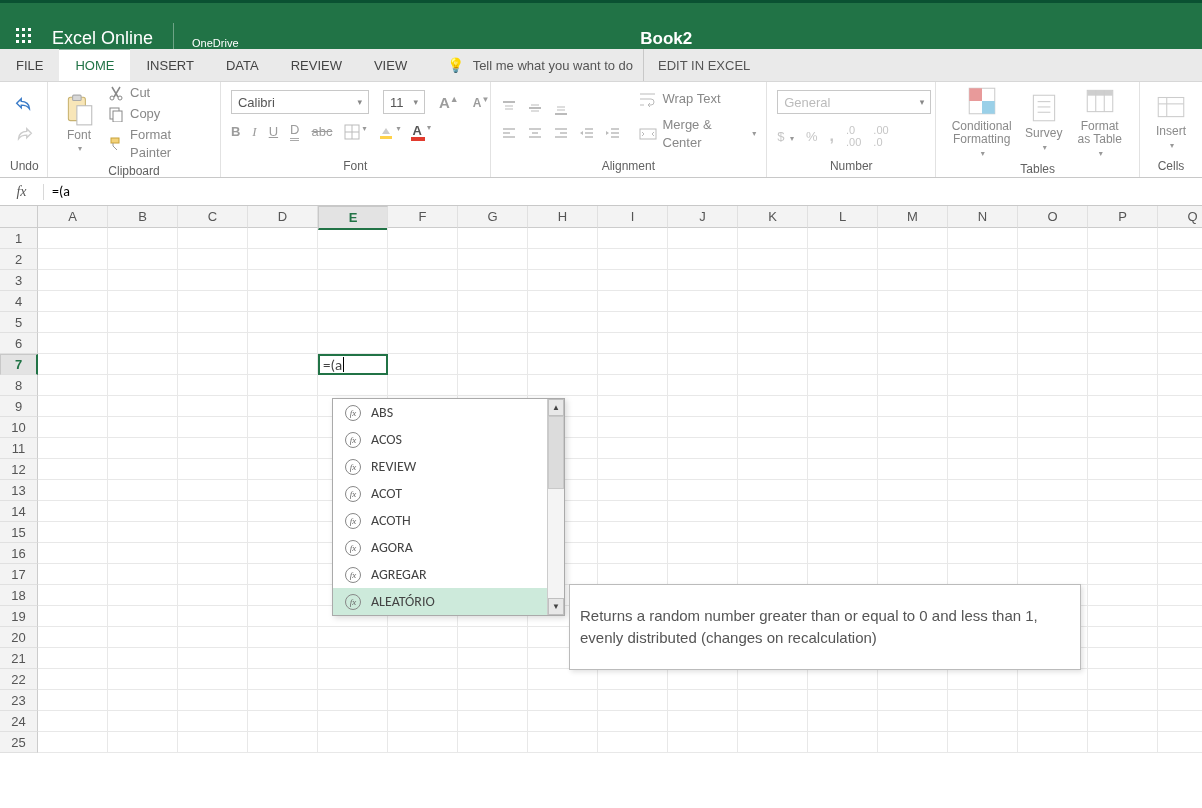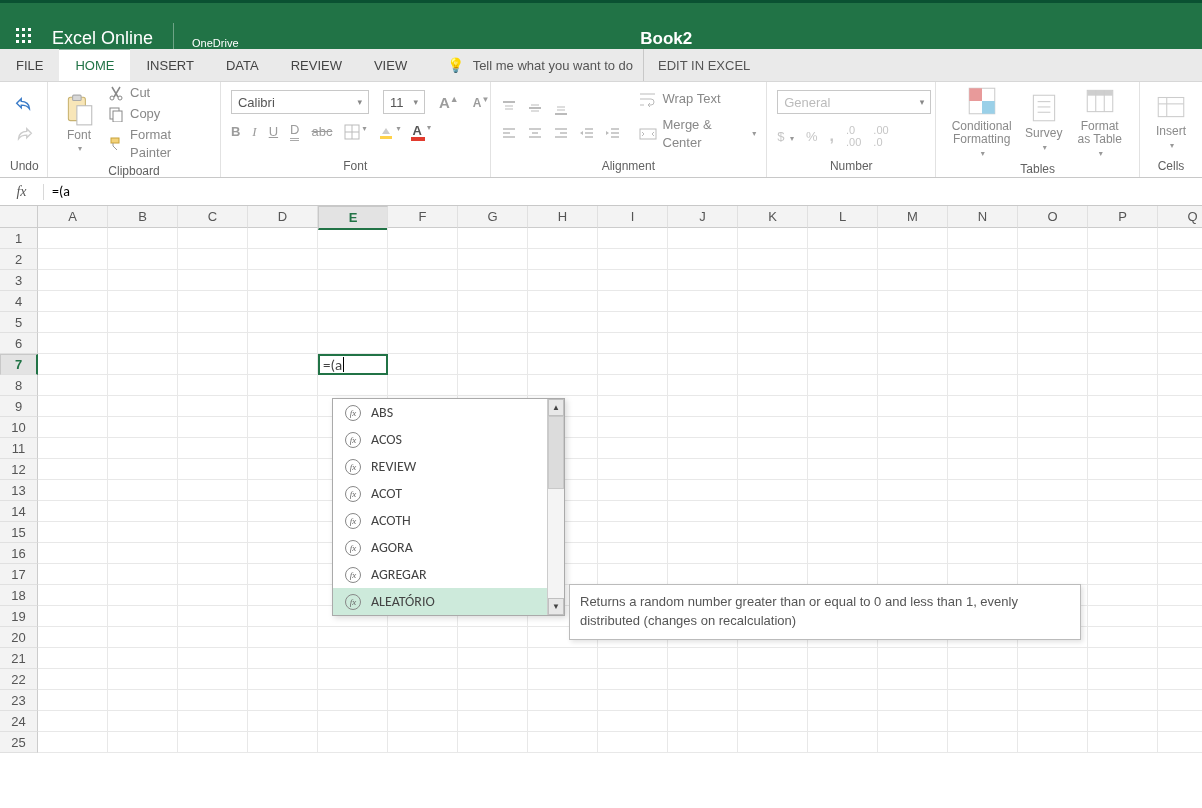--- a/index.html
+++ b/index.html
@@ -59,21 +59,21 @@
   
   .acmenu{position:absolute;background:#fff;border:1px solid #aaa;box-shadow:2px 2px 6px rgba(0,0,0,.15);display:flex}
   .aclist{width:214px}
   .acitem{display:flex;align-items:center;gap:10px;padding:5px 12px;font-size:14px;color:#444;cursor:pointer;font-family:Calibri,Arial,sans-serif}
   .acitem.highlight{background:#cdeadb}
   .acicon{width:16px;height:16px;border:1px solid #888;border-radius:50%;display:flex;align-items:center;justify-content:center;font-size:9px;font-style:italic;color:#666;font-family:serif;flex:none}
   .acscroll{width:17px;border-left:1px solid #ccc;background:#f4f4f4;display:flex;flex-direction:column}
   .acscroll .arr{height:17px;background:#e8e8e8;border:1px solid #c0c0c0;display:flex;align-items:center;justify-content:center;font-size:8px;color:#444}
   .acscroll .track{flex:1;position:relative;background:#f4f4f4}
   .acscroll .thumb{position:absolute;left:0;right:0;background:#dcdcdc;border:1px solid #c9c9c9}
-  .tooltip{position:absolute;background:#fff;border:1px solid #bbb;box-shadow:2px 2px 5px rgba(0,0,0,.12);padding:8px 10px;font-size:13px;color:#555;width:512px;line-height:1.45}
+  .tooltip{position:absolute;background:#fff;border:1px solid #bbb;box-shadow:2px 2px 5px rgba(0,0,0,.12);padding:20px 10px;font-size:15px;color:#555;width:512px;line-height:1.45}
   
   .ph{width:22px;height:22px}
   .ph-lg{width:34px;height:34px}
   .tri{font-size:8px;color:#999;margin-left:2px}
 </style>
 </head>
 <body>
 
 <div class="titlebar">
   <div class="waffle">

